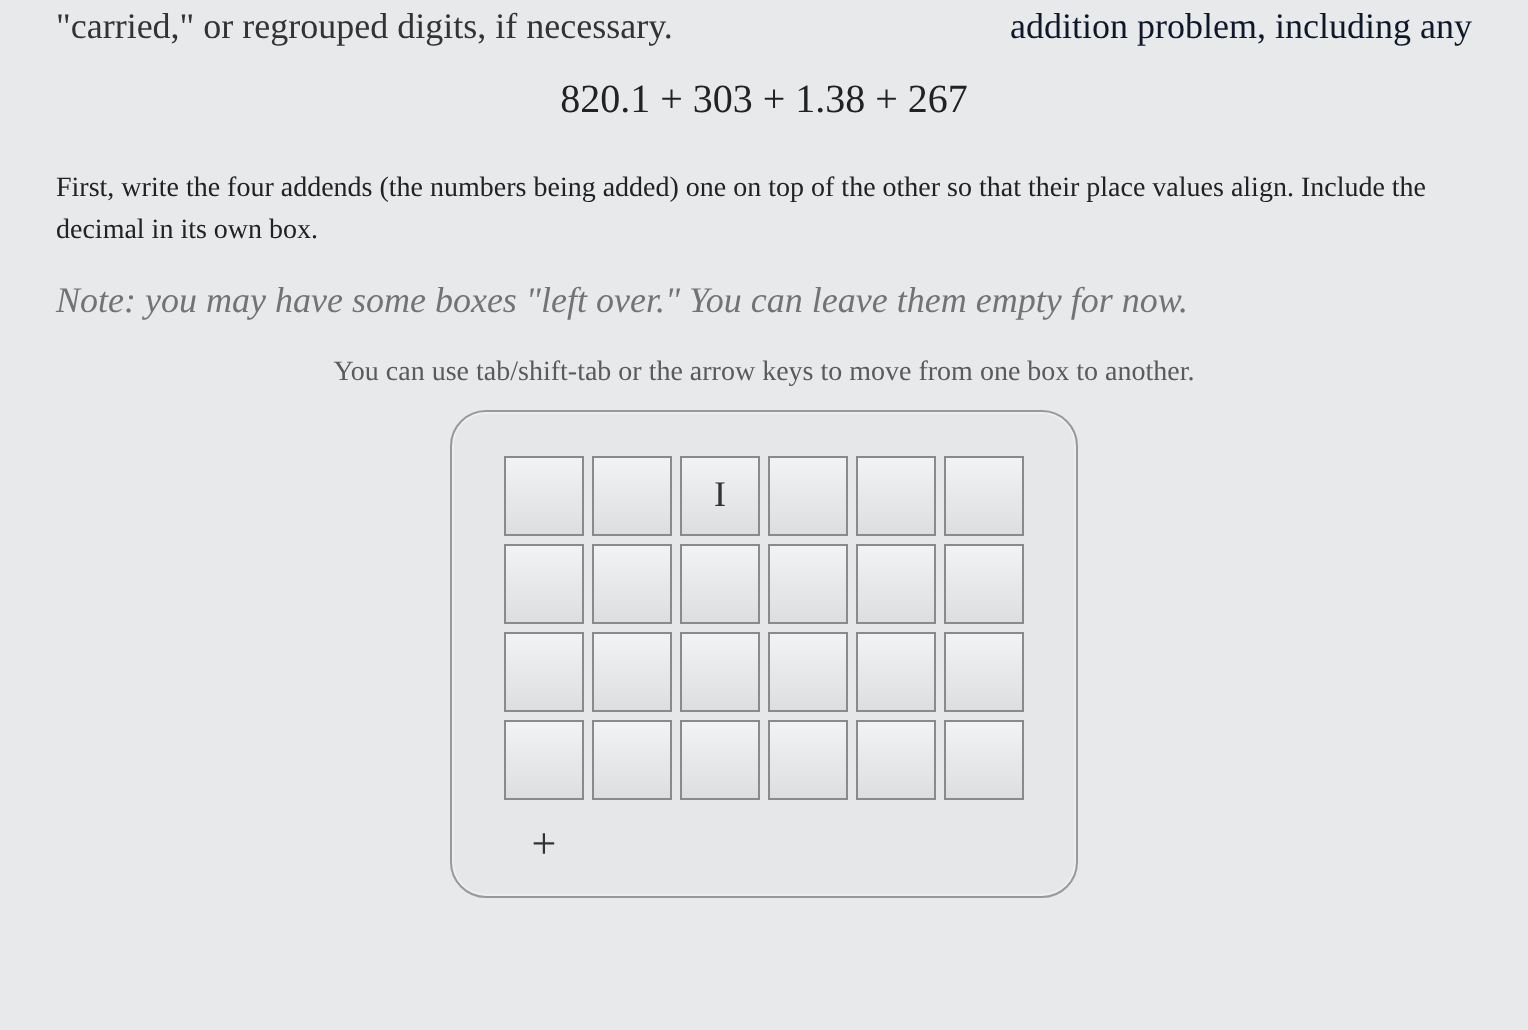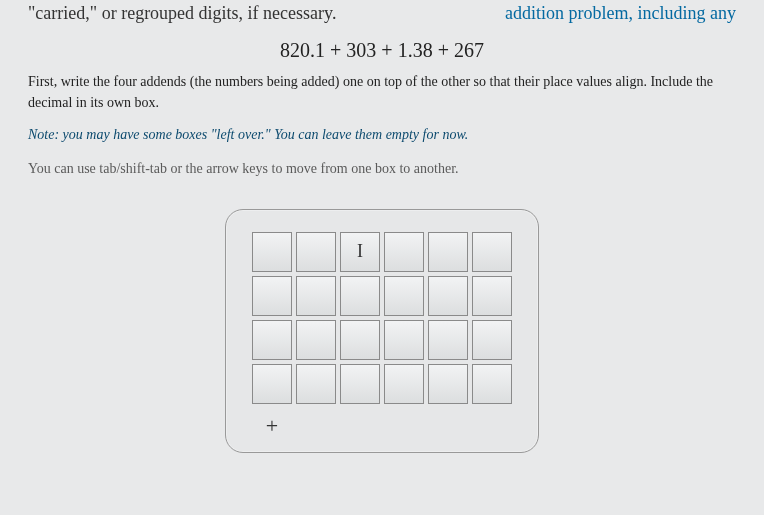--- a/index.html
+++ b/index.html
@@ -1,24 +1,24 @@
 <!DOCTYPE html>
 <html><head>
 <meta charset="utf-8">
 <style>
 *{margin:0;padding:0;box-sizing:border-box}
 body{font-family:Georgia,'Times New Roman',serif;background:#e8e9ea;color:#2a2a2a;width:764px;height:515px;overflow:hidden;padding:0 28px}
 .top-cut{font-size:18px;color:#333;padding-top:2px;line-height:1.3}
-.top-cut .faded{color:#0369a1}
-.expr{text-align:center;font-size:20px;margin:14px 0 10px;color:#222}
+.top-cut .faded{color:#0f172a}
+.expr{text-align:center;font-size:20px;margin:14px 0 23px;color:#222}
 .para1{font-size:14px;line-height:1.45;color:#222;margin-bottom:14px}
-.note{font-size:14px;color:#0c4a6e;margin-bottom:18px}
+.note{font-size:18px;color:#737373;margin-bottom:18px}
 .note .lead{font-style:italic}
 .note .rest{font-style:italic}
-.hint{text-align:left;font-size:14px;color:#5a5a5a;margin-bottom:32px}
+.hint{text-align:center;font-size:14px;color:#5a5a5a;margin-bottom:10px}
 .grid-wrap{display:flex;justify-content:center}
 .grid-card{border:1px solid #999;border-radius:18px;padding:22px 26px 10px;background:#e6e7e8;box-shadow:inset 0 0 0 1px rgba(255,255,255,.3)}
 .grid-row{display:flex;gap:4px;margin-bottom:4px}
 .cell{width:40px;height:40px;border:1px solid #8a8a8a;background:linear-gradient(#f2f3f4,#dcdedf);display:flex;align-items:center;justify-content:center;font-size:18px;color:#333}
 .plus-row{display:flex;gap:4px;margin-top:6px}
 .plus{width:40px;height:32px;display:flex;align-items:center;justify-content:center;font-size:22px;color:#333}
 </style>
 </head>
 <body>
 

